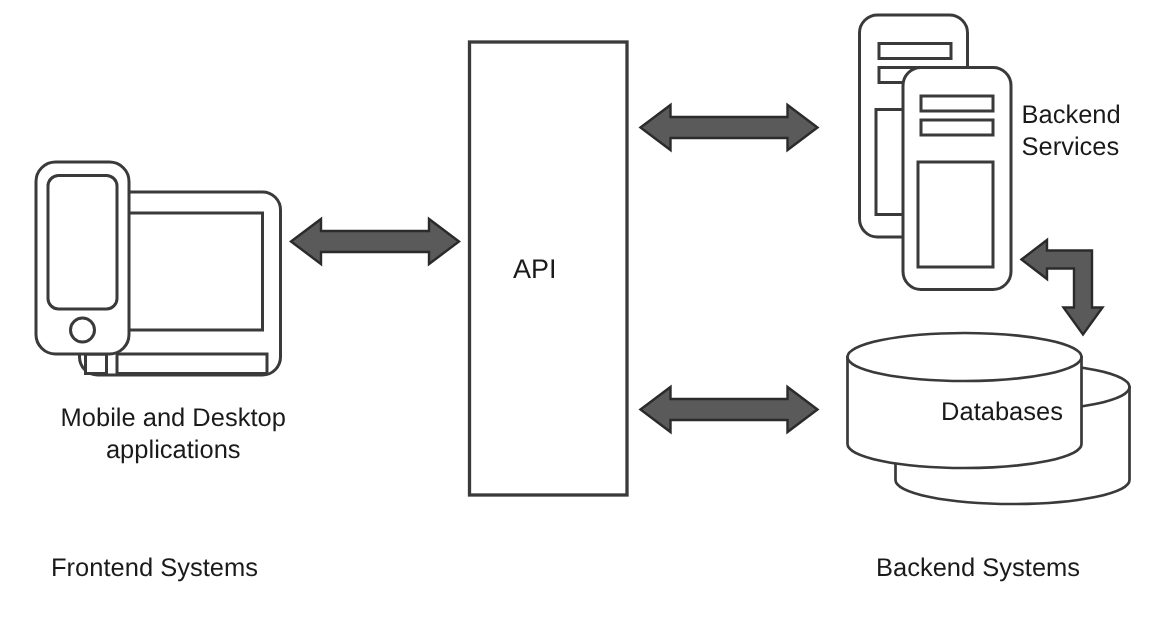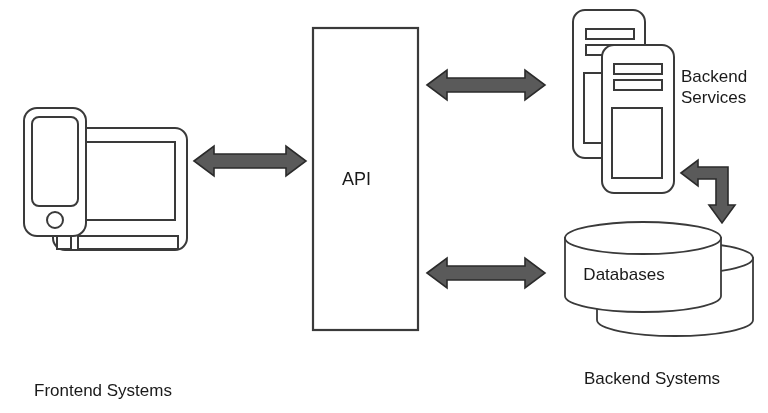--- a/index.html
+++ b/index.html
@@ -59,34 +59,33 @@
   }
   #backend-services-label {
     left: 681px;
     top: 66px;
     width: 90px;
   }
   #frontend-zone-label {
     left: 34px;
     top: 368px;
     width: 220px;
-    margin-top: 12px;
   }
   #backend-zone-label {
     left: 584px;
     top: 368px;
     width: 200px;
   }
   #api-label {
     left: 313px;
     top: 168px;
     width: 87px;
   }
   #databases-label {
-    left: 546px;
+    left: 590px;
     top: 264px;
     width: 156px;
   }
 </style>
 </head>
 <body>
 
 <div id="diagram-root">
 
   <svg class="layer" viewBox="0 0 768 413">
@@ -176,20 +175,22 @@
                L 735,205
                L 722,223
                L 709,205
                L 716,205
                L 716,179
                L 698,179 L 698,186 Z" fill="#5a5a5a" stroke="#2b2b2b" stroke-width="1.6" stroke-linejoin="miter"></path>
     </g>
 
   </svg>
 
+  <div class="txt label-caption" id="frontend-caption">Mobile and Desktop
+applications</div>
 
   <div class="txt label-api" id="api-label">API</div>
 
   <div class="txt label-side" id="backend-services-label">Backend
 Services</div>
 
   <div class="txt label-db" id="databases-label">Databases</div>
 
   <div class="txt label-zone" id="frontend-zone-label">Frontend Systems</div>
 

